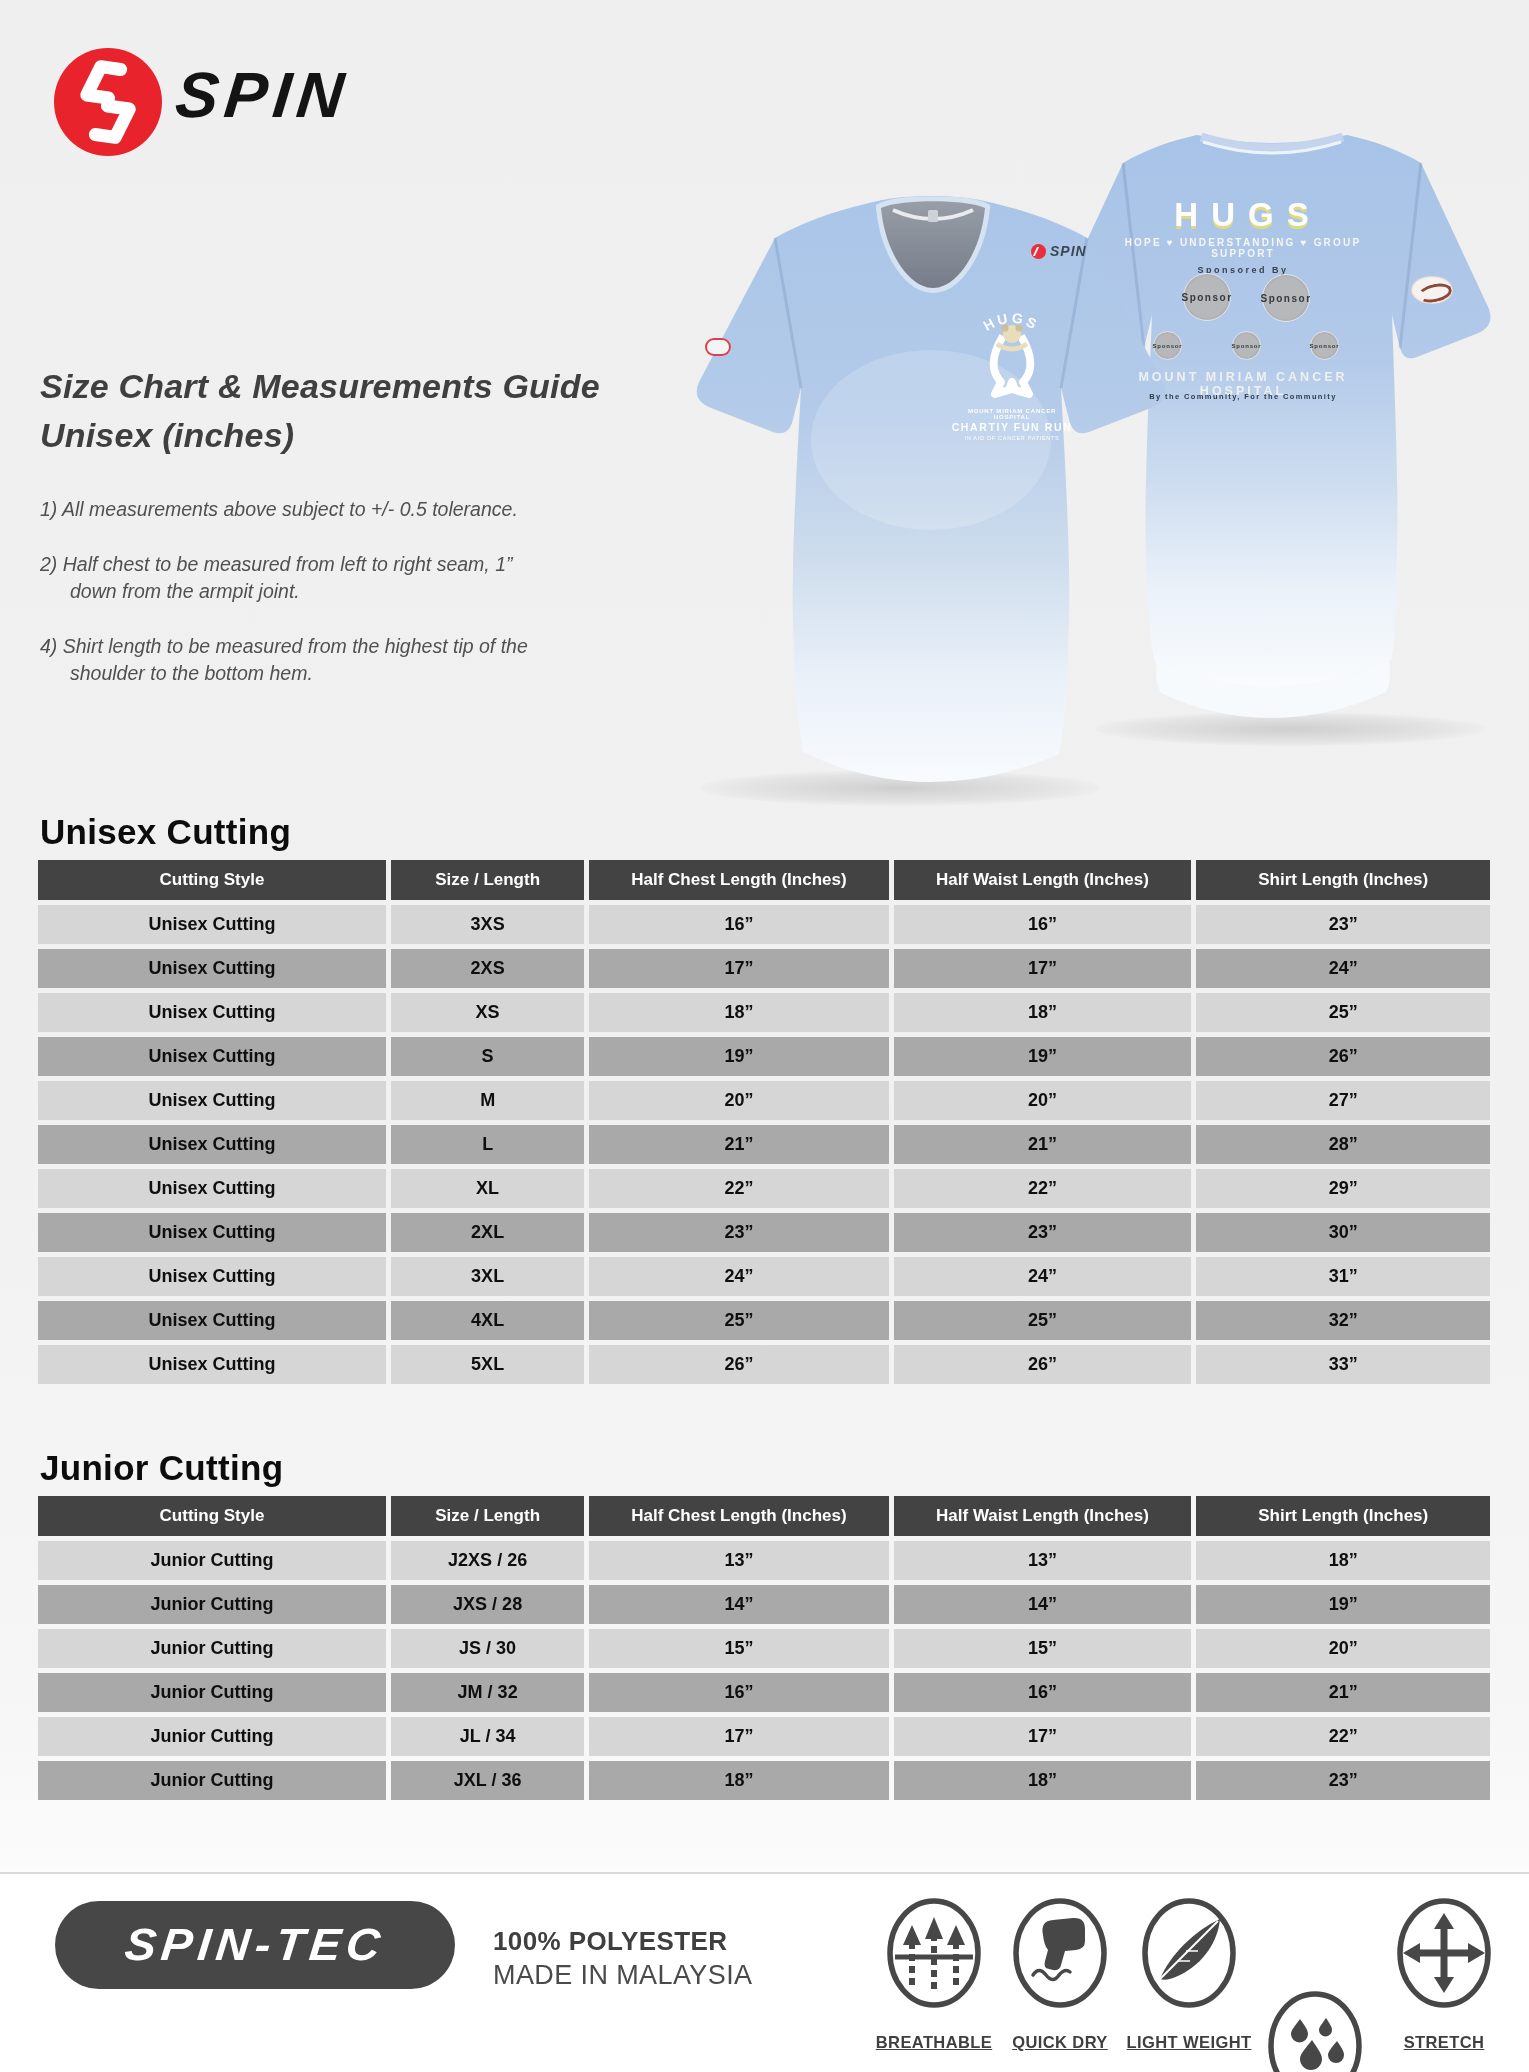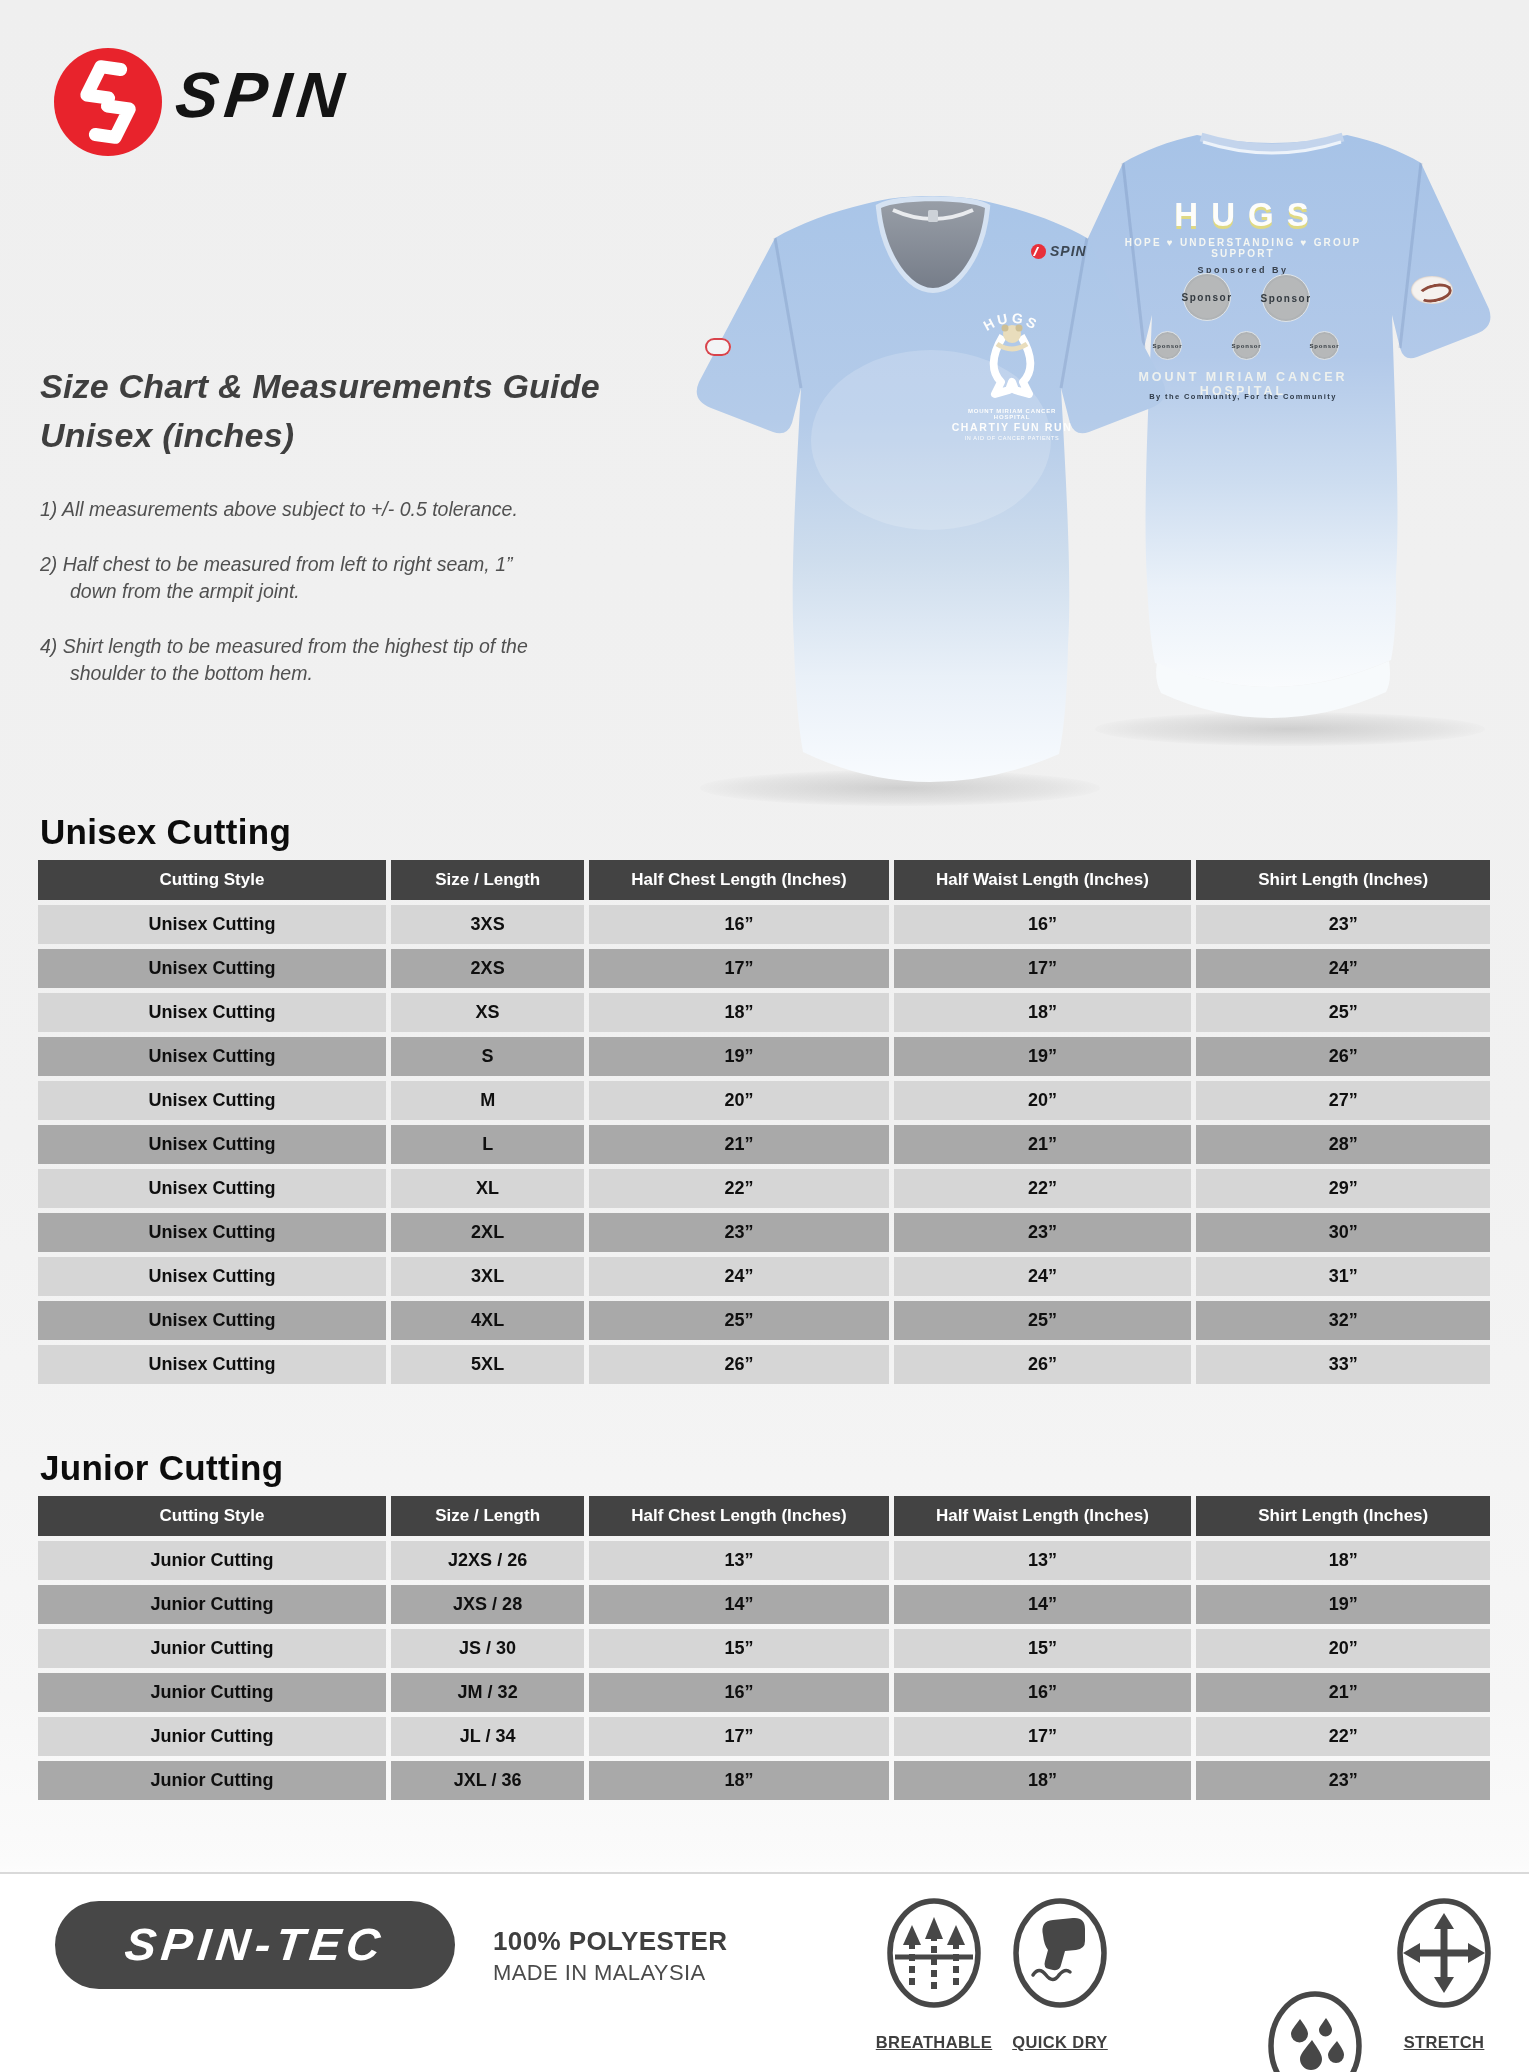--- a/index.html
+++ b/index.html
@@ -66,21 +66,21 @@
 
   
   .footer-area{position:absolute;left:0;top:1872px;width:1529px;height:200px;background:#ffffff;
                border-top:2px solid #d9d9d9;}
   .spintec-pill{position:absolute;left:55px;top:1901px;width:400px;height:88px;border-radius:46px;
                 background:#474747;display:flex;align-items:center;justify-content:center;}
   .spintec-text{color:#fff;font-size:45px;font-weight:800;font-style:italic;letter-spacing:5px;
                 transform:skewX(-6deg) scaleX(1.04);}
   .material-block{position:absolute;left:493px;top:1926px;color:#3f3f3f;}
   .material-1{font-size:26px;font-weight:bold;letter-spacing:.4px;}
-  .material-2{font-size:22px;font-weight:normal;color:#4a4a4a;margin-top:3px;letter-spacing:.4px;}
+  .material-2{font-size:27px;font-weight:normal;color:#4a4a4a;margin-top:3px;letter-spacing:.4px;}
   .feature{position:absolute;width:160px;text-align:center;}
   .feature svg{display:block;margin:0 auto;}
   .feature-label{margin-top:18px;font-size:16.5px;font-weight:bold;color:#3f3f3f;letter-spacing:.4px;text-decoration:underline;}
 </style>
 </head>
 <body>
 
 <div class="page">
 
   <svg class="brand-logo" viewBox="0 0 112 112">
@@ -384,20 +384,29 @@
 
   <div class="feature" style="left:980px;top:1895px;">
     <svg width="110" height="120" viewBox="0 0 110 120">
       <ellipse cx="55" cy="58" rx="44" ry="52" fill="none" stroke="#474747" stroke-width="5.5"></ellipse>
       <path d="M38,40 Q35,26 48,25 L68,23 Q80,22 80,34 L80,46 Q80,54 71,55 L60,56 L56,70 Q55,76 48,75 L44,74 Q38,73 40,66 L43,55 Q39,50 38,40 Z" fill="#474747"></path>
       <path d="M28,80 q6,-9 13,0 t13,0 q6,-7 11,-3" stroke="#474747" stroke-width="3.5" fill="none" stroke-linecap="round"></path>
     </svg>
     <div class="feature-label">QUICK DRY</div>
   </div>
 
+  <div class="feature" style="left:1109px;top:1895px;">
+    <svg width="110" height="120" viewBox="0 0 110 120">
+      <ellipse cx="55" cy="58" rx="44" ry="52" fill="none" stroke="#474747" stroke-width="5.5"></ellipse>
+      <path d="M26,84 C36,60 60,36 86,24 C84,46 70,68 46,80 C38,84 30,86 26,84 Z" fill="#474747"></path>
+      <path d="M26,84 L84,26" stroke="#ffffff" stroke-width="2" fill="none"></path>
+      <path d="M44,66 L56,66 M52,56 L64,56" stroke="#ffffff" stroke-width="1.5"></path>
+    </svg>
+    <div class="feature-label">LIGHT WEIGHT</div>
+  </div>
 
   <div class="feature" style="left:1235px;top:1988px;">
     <svg width="110" height="120" viewBox="0 0 110 120">
       <ellipse cx="55" cy="58" rx="44" ry="52" fill="none" stroke="#474747" stroke-width="5.5"></ellipse>
       <g fill="#474747">
         <path d="M40,31 C45,38 48,42 48,46 A8.5,8.5 0 1,1 31,46 C31,42 35,38 40,31 Z"></path>
         <path d="M66,30 C70,36 72,39 72,42 A6.5,6.5 0 1,1 59,42 C59,39 62,36 66,30 Z"></path>
         <path d="M52,52 C58,61 62,66 62,71 A11,11 0 1,1 40,71 C40,66 45,61 52,52 Z"></path>
         <path d="M77,53 C82,60 84,64 84,67 A8,8 0 1,1 68,67 C68,64 71,60 77,53 Z"></path>
       </g>

